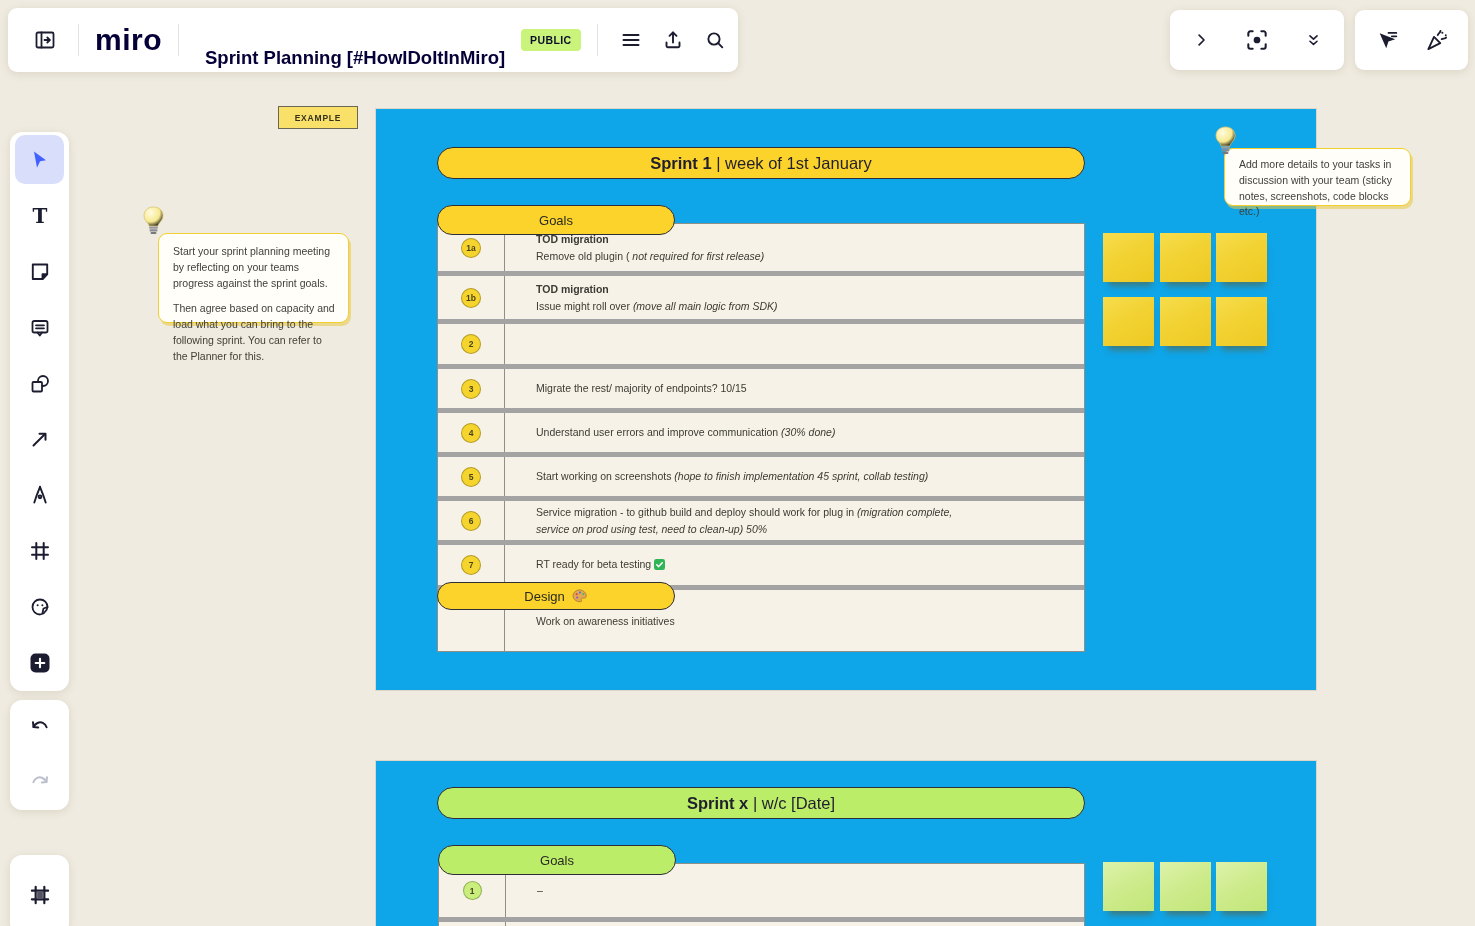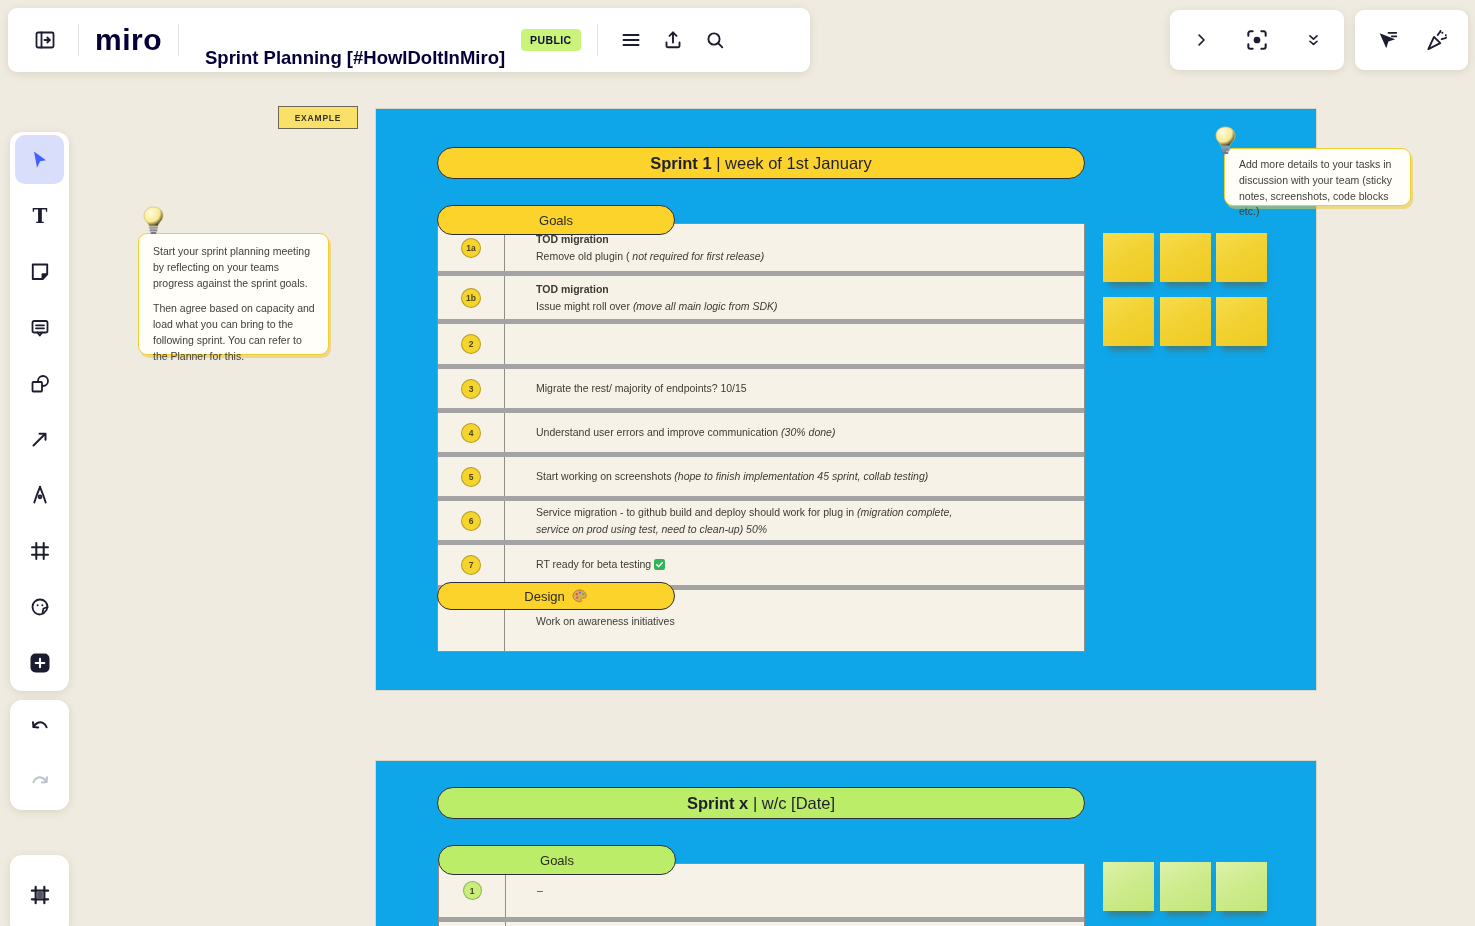--- a/index.html
+++ b/index.html
@@ -2,21 +2,21 @@
 <html><head>
 <meta charset="utf-8">
 <style>
   * { margin:0; padding:0; box-sizing:border-box; }
   html,body { width:1475px; height:926px; overflow:hidden; }
   body { font-family:"Liberation Sans", sans-serif; background:#f0ebe0; position:relative; color:#1c1c30; }
 
   .card { position:absolute; background:#fff; border-radius:9px; box-shadow:0 2px 8px rgba(90,80,50,.14); }
 
   
-  #header { left:8px; top:8px; width:802px; height:64px; display:flex; align-items:center; padding:4px 20px; }
+  #header { left:8px; top:8px; width:730px; height:64px; display:flex; align-items:center; padding:4px 20px; }
   .hdivider { width:1px; height:32px; background:#e3e3e6; margin:0 16px; flex:none; }
   .iconbtn { width:34px; height:34px; display:flex; align-items:center; justify-content:center; border:none; background:transparent; border-radius:6px; cursor:pointer; flex:none; }
   .iconbtn svg { display:block; }
   #logo { font-size:30px; font-weight:800; letter-spacing:.5px; color:#050038; line-height:1; }
   #board-title { font-size:18.5px; font-weight:600; color:#050038; white-space:nowrap; margin-left:10px;margin-top:36px; }
   #public-badge { background:#c9f37a; color:#0d0d2b; font-size:10.5px; font-weight:700; letter-spacing:.4px; padding:5px 9px; border-radius:4px; margin-left:16px; flex:none; }
 
   
   #tools-right1 { left:1170px; top:10px; width:174px; height:60px; display:flex; align-items:center; justify-content:space-between; padding:0 14px; }
   #tools-right2 { left:1355px; top:10px; width:113px; height:60px; display:flex; align-items:center; justify-content:space-evenly; }
@@ -318,21 +318,21 @@
     <svg width="16" height="14" viewBox="0 0 16 14">
       <path d="M8 .8 a7.3 6 0 1 0 .5 12 c1.3 0 1.3-1.1.8-1.8 -.5-.8.1-1.9 1.3-1.9 h1.7 c1.1 0 2-.9 2-2 A7.3 6.2 0 0 0 8 .8z" fill="#e2a94f" stroke="#96622f" stroke-width=".6"></path>
       <circle cx="4.7" cy="5.2" r="1.1" fill="#d94f4f"></circle>
         <circle cx="8" cy="3.6" r="1.1" fill="#4f7ad9"></circle>
         <circle cx="11.3" cy="5.2" r="1.1" fill="#58b55c"></circle>
         <circle cx="5.2" cy="8.6" r="1.1" fill="#9c59c9"></circle>
     </svg>
   </div>
 </div>
 
-<div class="tip" style="left:138px; top:233px; width:191px; height:122px;">
+<div class="tip" style="left:158px; top:233px; width:191px; height:90px;">
   <p>Start your sprint planning meeting by reflecting on your teams progress against the sprint goals.</p>
   <p>Then agree based on capacity and load what you can bring to the following sprint. You can refer to the Planner for this.</p>
 </div>
 <svg class="bulb" style="left:141px; top:206px;" width="25" height="34" viewBox="0 0 24 34">
   <defs>
       <radialGradient id="bulbg" cx="35%" cy="30%" r="80%">
         <stop offset="0%" stop-color="#fffbe2"></stop>
         <stop offset="60%" stop-color="#f7e98f"></stop>
         <stop offset="100%" stop-color="#eant"></stop>
         <stop offset="100%" stop-color="#eed865"></stop>

